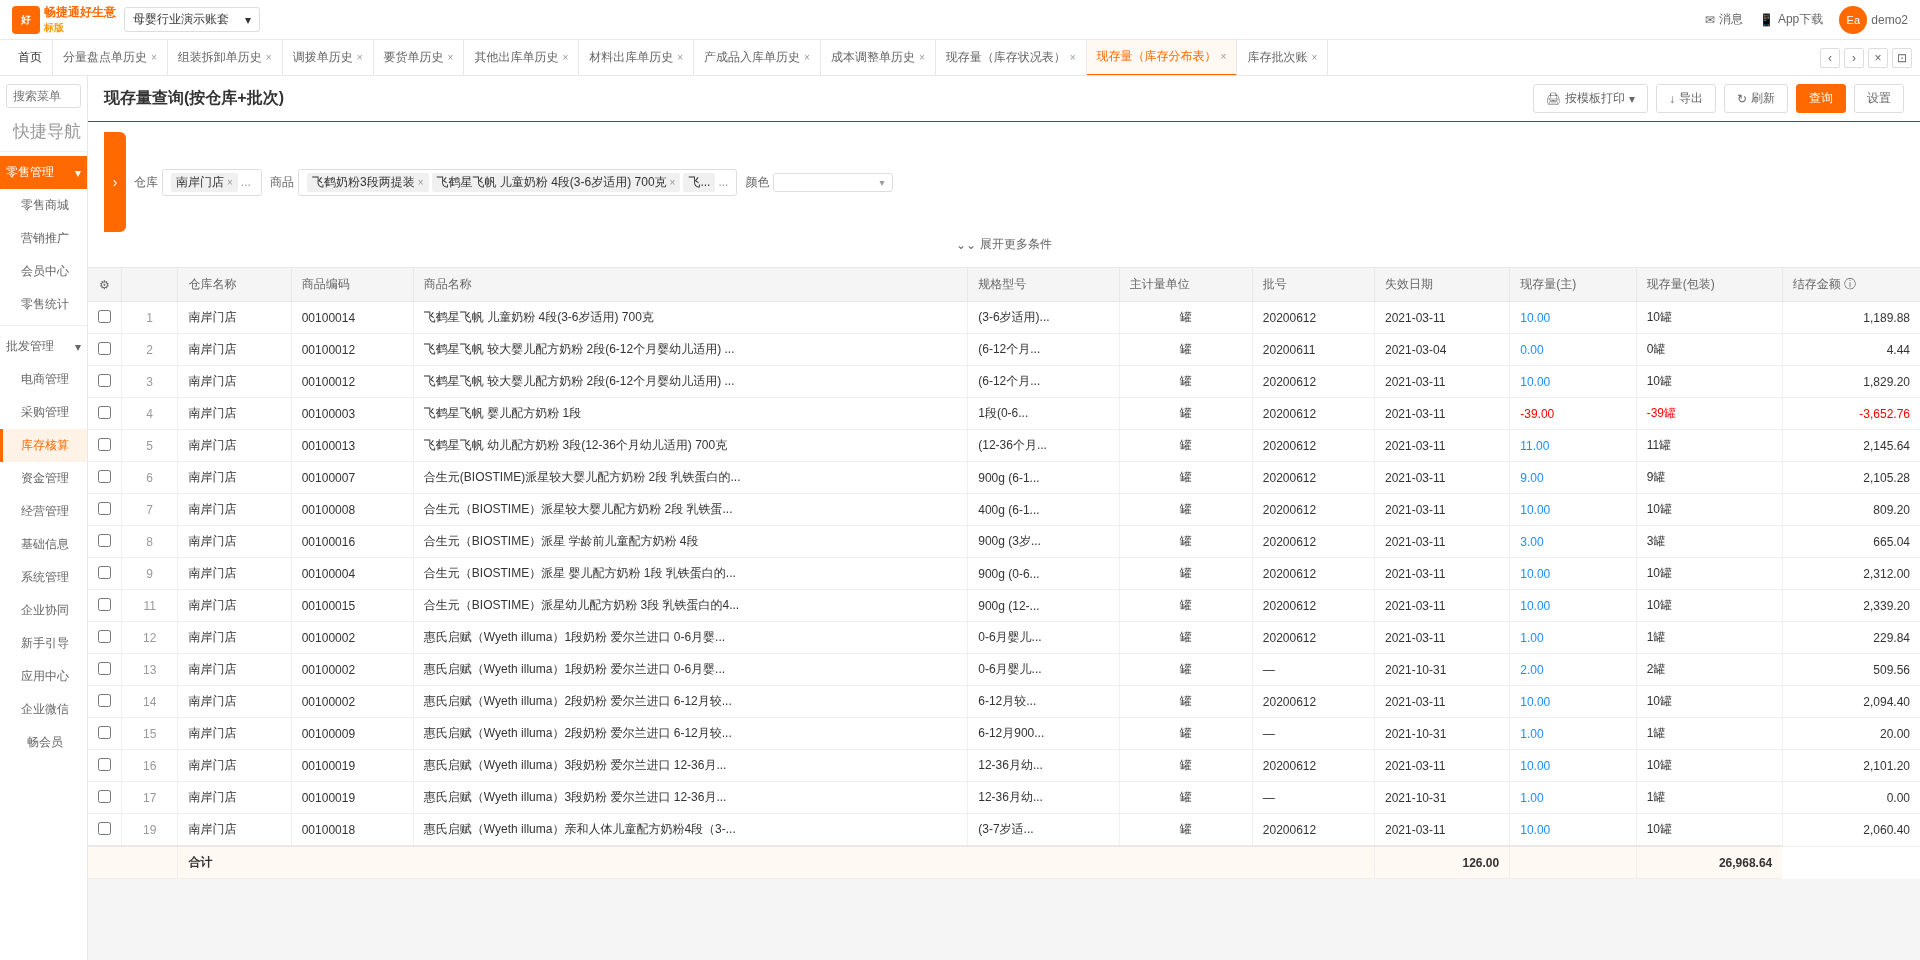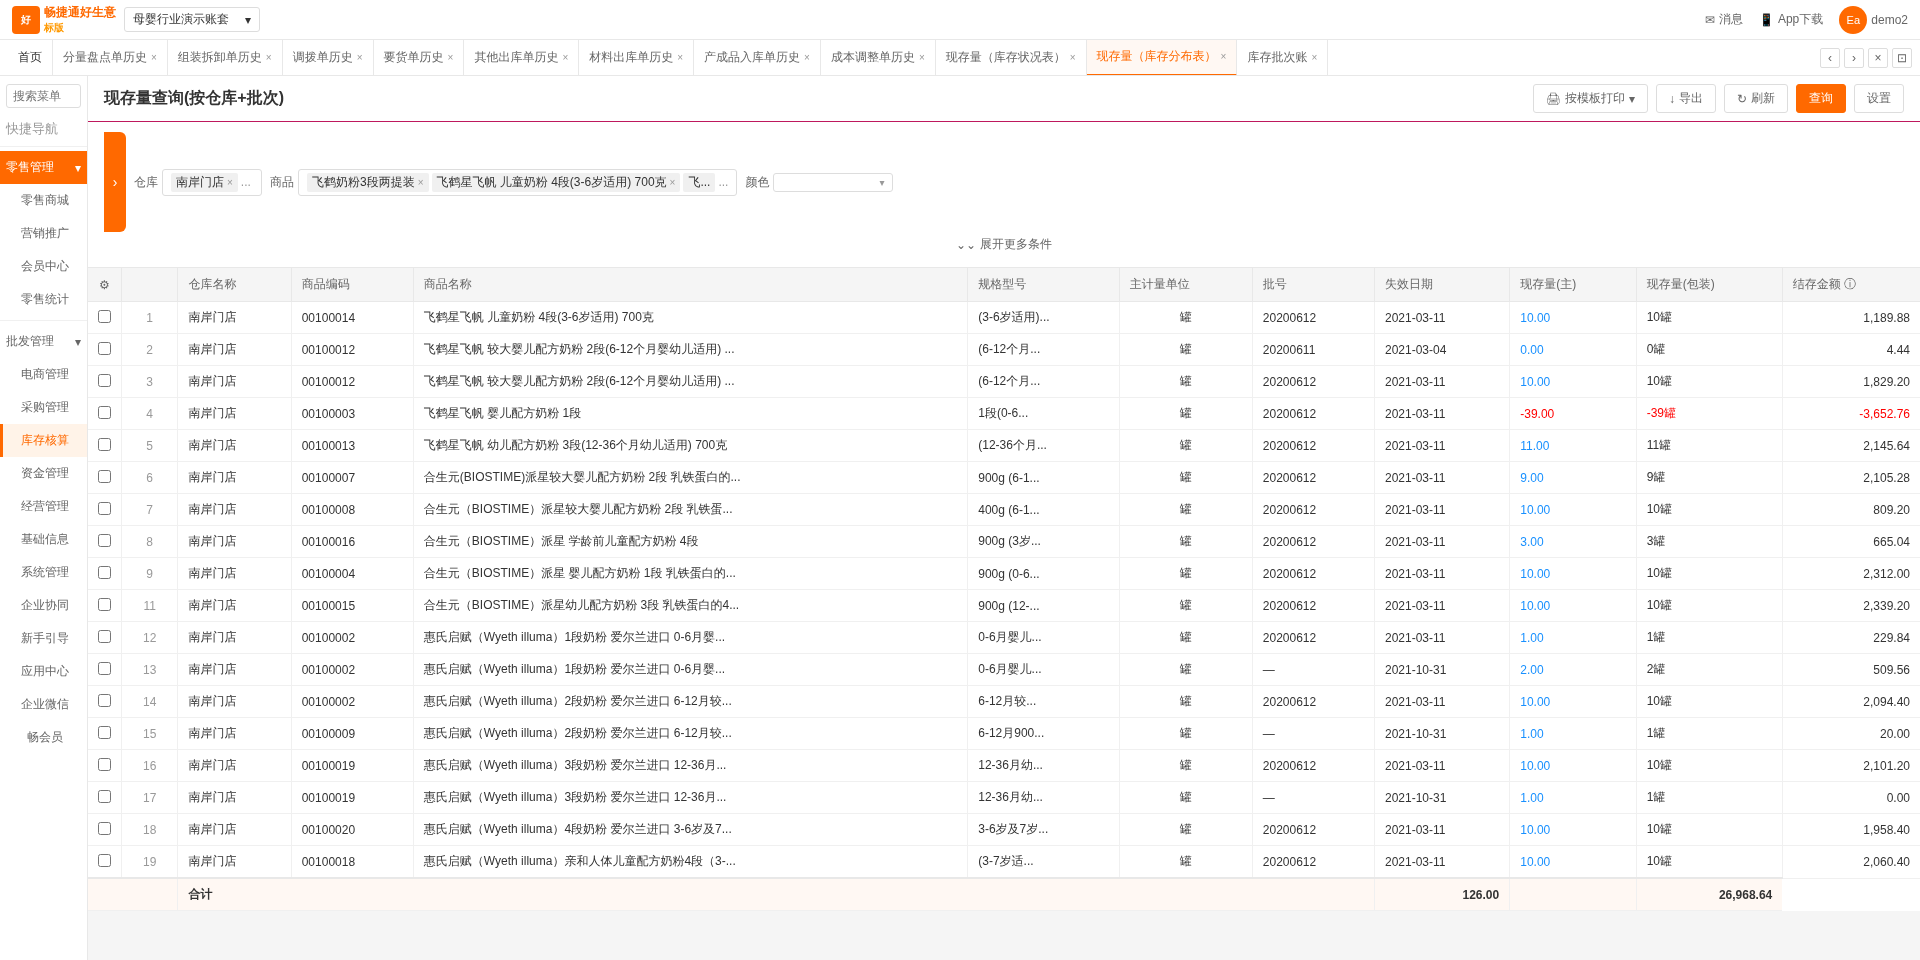--- a/index.html
+++ b/index.html
@@ -79,21 +79,21 @@
 
     
     ::-webkit-scrollbar { width: 6px; height: 6px; }
     ::-webkit-scrollbar-track { background: #f1f1f1; }
     ::-webkit-scrollbar-thumb { background: #ccc; border-radius: 3px; }
 
     
     .orange-arrow-btn { background: #ff6900; color: #fff; border: none; width: 22px; height: 100px; border-radius: 0 6px 6px 0; display: flex; align-items: center; justify-content: center; cursor: pointer; font-size: 14px; }
 
     
-    .quick-nav { padding: 4px 6px; font-size: 13px; color: #999; text-align: left; }
+    .quick-nav { padding: 4px 6px; font-size: 17px; color: #999; text-align: right; }
 
     .filter-chevron { color: #999; font-size: 10px; margin-left: auto; cursor: pointer; }
     .filter-input-empty { color: #ccc; font-size: 12px; }
   </style>
 </head>
 <body>
 
 <div class="top-bar">
   <div class="top-bar-left">
     <div class="logo-area">
@@ -492,34 +492,20 @@
       <td>12-36月幼...</td>
       <td class="td-center">罐</td>
       <td>—</td>
       <td>2021-10-31</td>
       <td class="td-link">1.00</td>
       <td class="">1罐</td>
       <td class="td-num">0.00</td>
     </tr>
             <tr>
       <td class="td-center"><input type="checkbox" style=""></td>
-      <td class="row-num td-center">18</td>
-      <td>南岸门店</td>
-      <td>00100020</td>
-      <td>惠氏启赋（Wyeth illuma）4段奶粉 爱尔兰进口 3-6岁及7...</td>
-      <td>3-6岁及7岁...</td>
-      <td class="td-center">罐</td>
-      <td>20200612</td>
-      <td>2021-03-11</td>
-      <td class="td-link">10.00</td>
-      <td class="">10罐</td>
-      <td class="td-num">1,958.40</td>
-    </tr>
-            <tr>
-      <td class="td-center"><input type="checkbox" style=""></td>
       <td class="row-num td-center">19</td>
       <td>南岸门店</td>
       <td>00100018</td>
       <td>惠氏启赋（Wyeth illuma）亲和人体儿童配方奶粉4段（3-...</td>
       <td>(3-7岁适...</td>
       <td class="td-center">罐</td>
       <td>20200612</td>
       <td>2021-03-11</td>
       <td class="td-link">10.00</td>
       <td class="">10罐</td>

